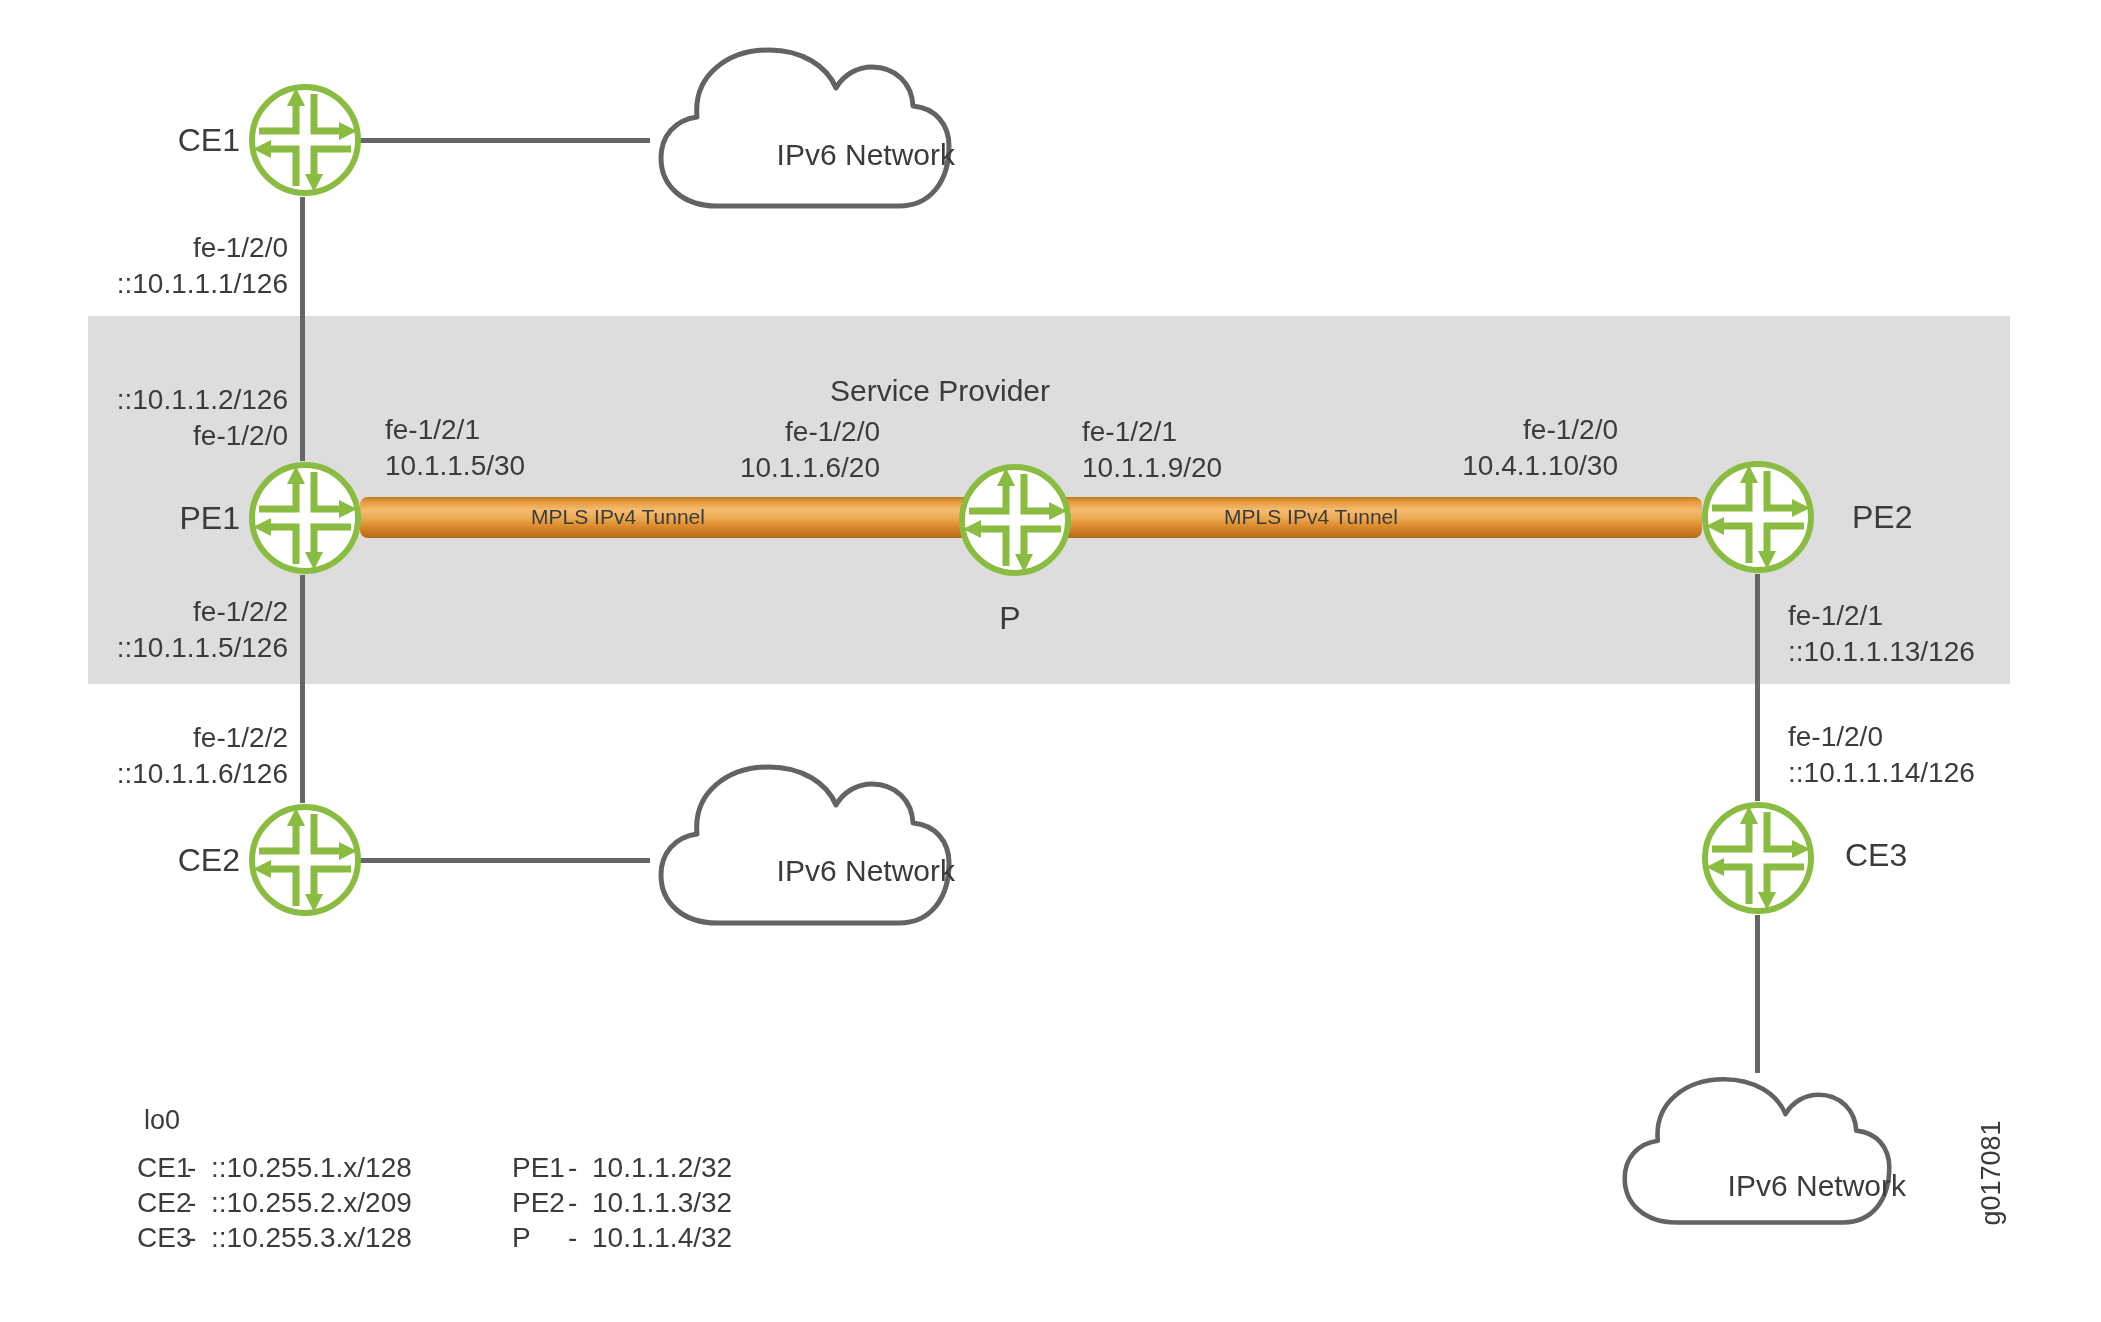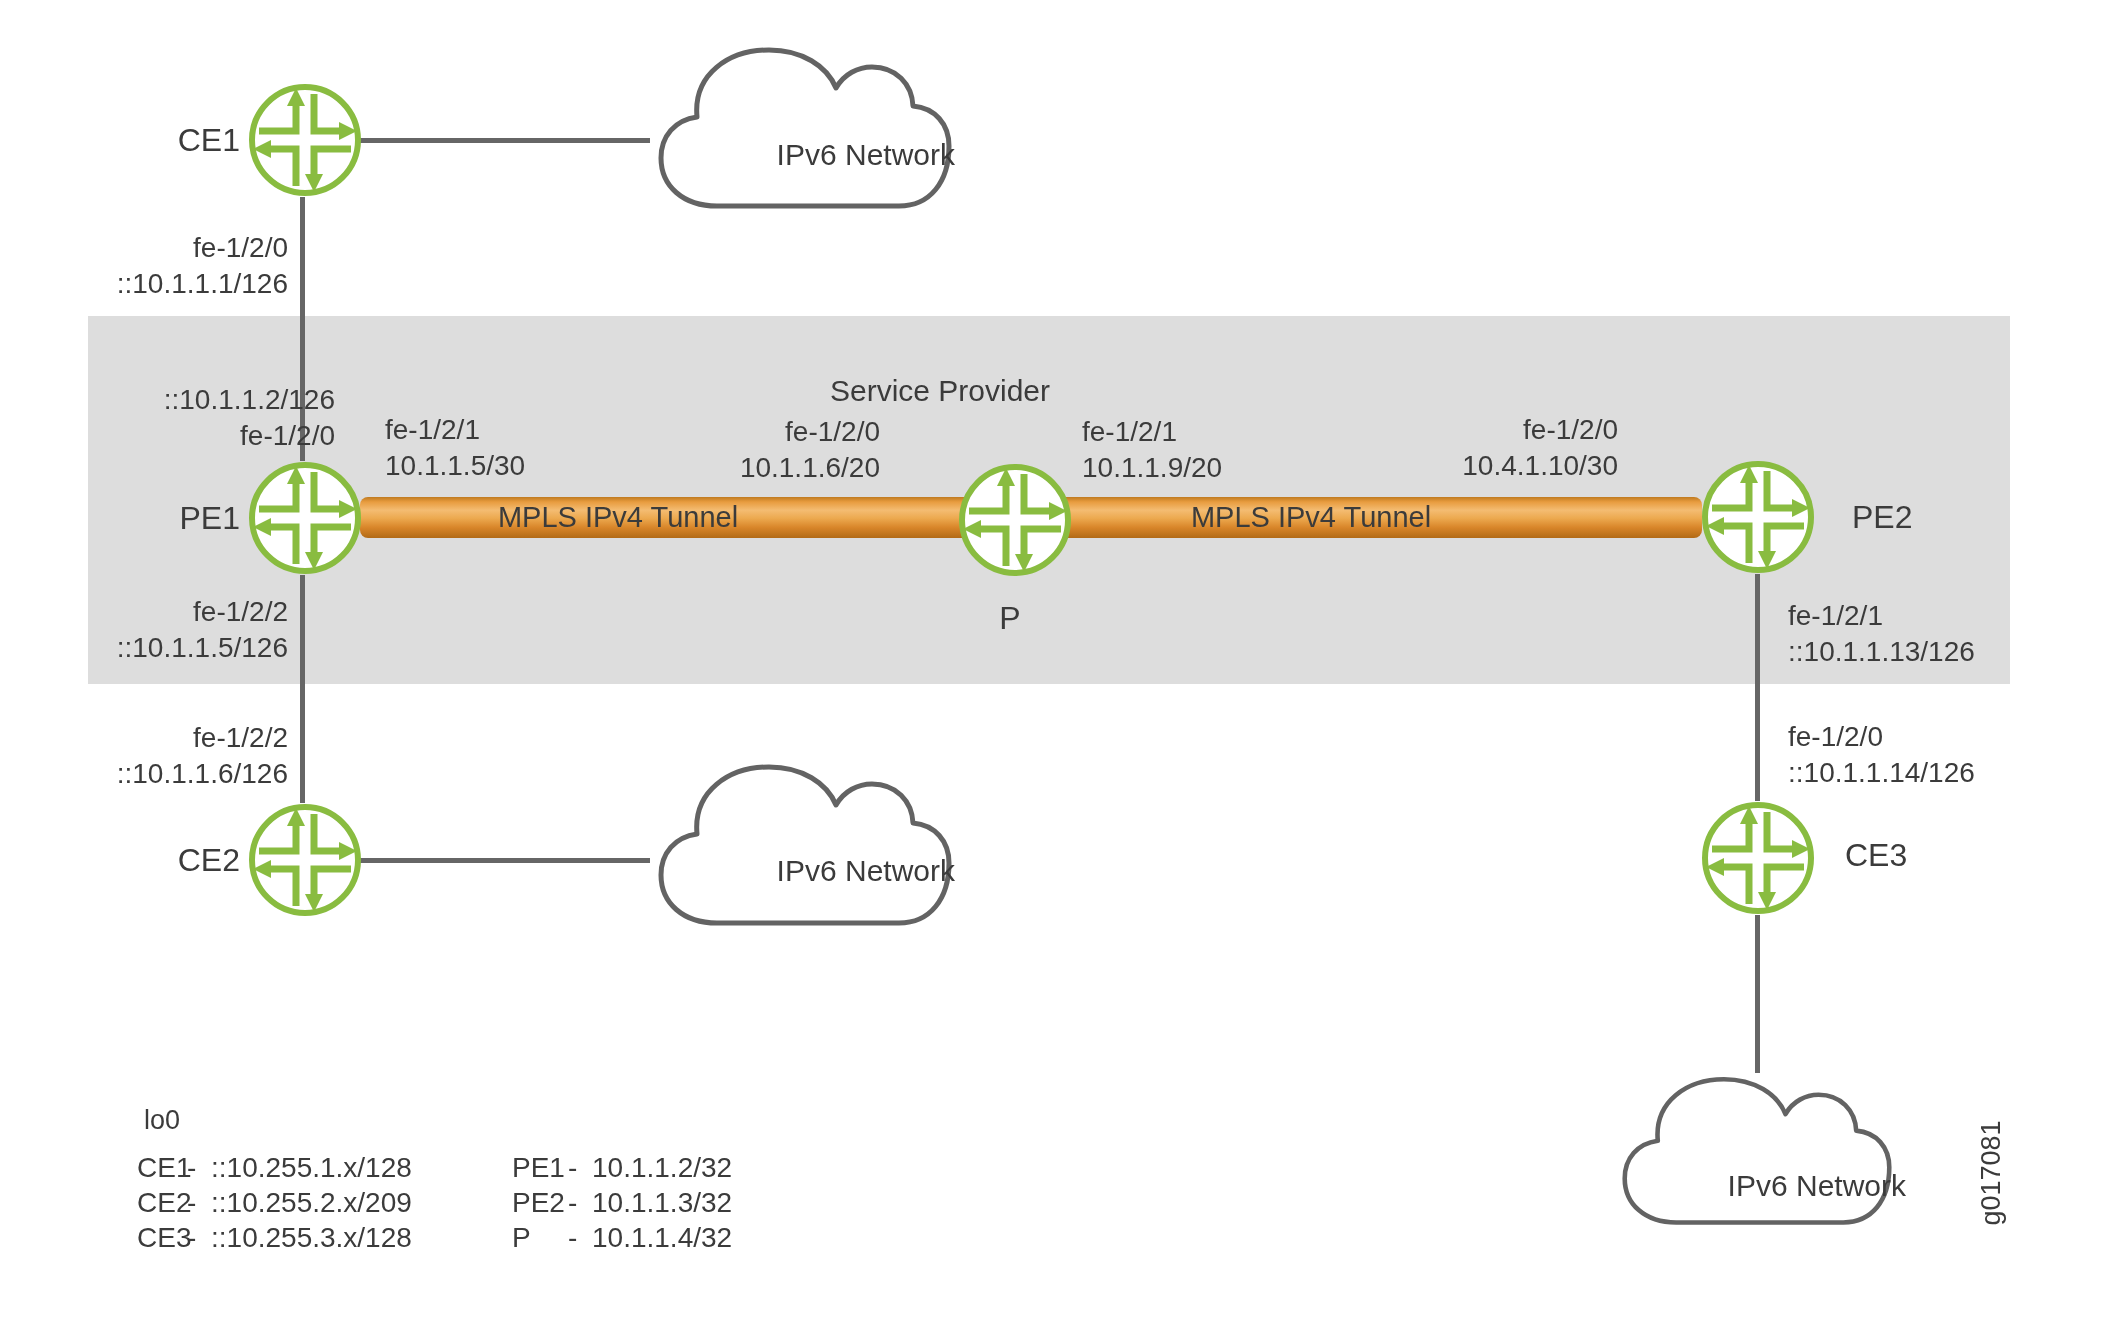--- a/index.html
+++ b/index.html
@@ -4,21 +4,21 @@
 <style>
   html,body{margin:0;padding:0;background:#fff;}
   .stage{position:relative;width:2101px;height:1322px;background:#ffffff;overflow:hidden;
          font-family:"Liberation Sans","DejaVu Sans",sans-serif;color:var(--text,#3b3b3b);}
   .txt{position:absolute;white-space:nowrap;z-index:6;color:var(--text,#3b3b3b);}
   .band{position:absolute;left:88px;top:316px;width:1922px;height:368px;background:var(--band,#ddd);z-index:0;}
   .sp-title{left:740px;top:331px;width:400px;text-align:center;font-size:30px;line-height:32px;margin-top:44px;}
   .link-h,.link-v{position:absolute;background:var(--line,#666);z-index:1;}
   .tunnel{position:absolute;left:360px;top:497px;width:1342px;height:41px;z-index:2;border-radius:8px;
           background:linear-gradient(180deg,#bf7a20 0%,#e89c3f 12%,#f4bc72 32%,#eca94f 52%,#d9862a 74%,#b26a16 100%);}
-  .tun-label{font-size:29px;line-height:32px;text-align:center;width:400px;}
+  .tun-label{font-size:21px;line-height:32px;text-align:center;width:400px;}
   svg.cloud{position:absolute;z-index:3;overflow:visible;}
   svg.router{position:absolute;width:120px;height:120px;z-index:4;overflow:visible;}
   .cl{fill:#ffffff;stroke:var(--cloud,#636363);stroke-width:5;stroke-linejoin:round;}
   .jr-ring{fill:#ffffff;stroke:var(--green,#89bc40);stroke-width:6;}
   .jr-shaft{fill:none;stroke:var(--green,#89bc40);stroke-width:7;}
   .jr-head{fill:var(--green,#89bc40);stroke:none;}
   .rlabel{font-size:32px;line-height:32px;}
   .ifc{font-size:28px;line-height:36px;}
   .ra{text-align:right;}
   .cloud-label{font-size:30px;line-height:32px;text-align:right;width:300px;}
@@ -112,21 +112,21 @@
   <svg class="router" style="left:1698px;top:798px" viewBox="0 0 120 120">
       <use href="#jrouter"></use>
     </svg>
   <div class="txt rlabel" style="left:1845px;top:839px">CE3</div>
 
   <div class="txt ifc ra" style="right:1813px;top:230px">
     <div>fe-1/2/0</div>
     <div>::10.1.1.1/126</div>
   </div>
 
-  <div class="txt ifc ra" style="right:1766px;top:382px">
+  <div class="txt ifc ra" style="right:1813px;top:382px">
     <div>::10.1.1.2/126</div>
     <div>fe-1/2/0</div>
   </div>
 
   <div class="txt ifc" style="left:385px;top:412px">
     <div>fe-1/2/1</div>
     <div>10.1.1.5/30</div>
   </div>
 
   <div class="txt ifc ra" style="right:1221px;top:414px">

